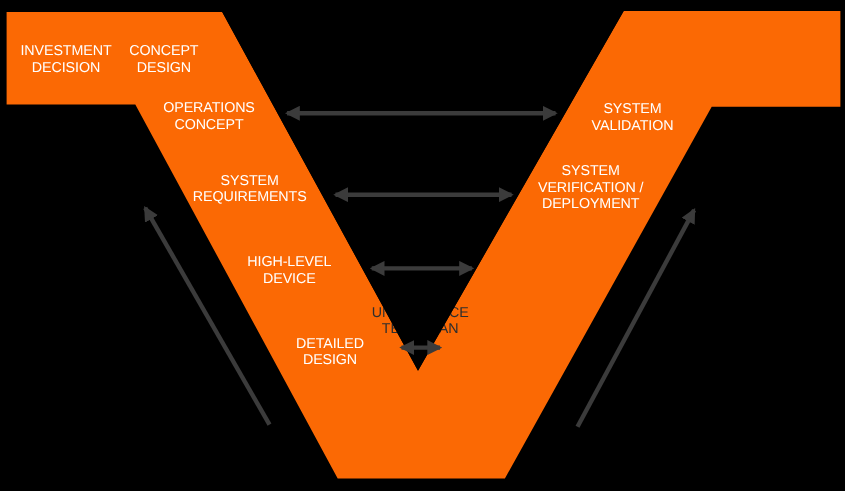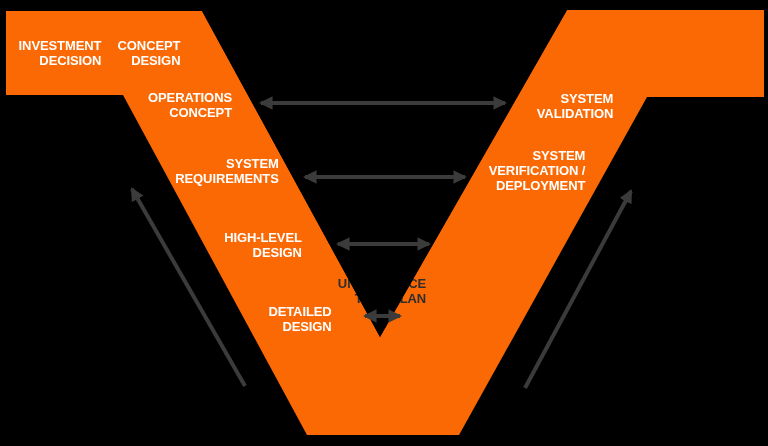--- a/index.html
+++ b/index.html
@@ -15,24 +15,24 @@
     width:768px;height:446px;
     background:var(--background);
     overflow:hidden;
     font-family:"Liberation Sans", sans-serif;
   }
   .layer{position:absolute;inset:0;width:768px;height:446px;}
   .lbl{
     position:absolute;
     transform:translate(-50%,-50%);
     width:max-content;
-    text-align:right;
+    text-align:center;
     white-space:pre-line;
     font-size:13px;
-    font-weight:bold;
+    font-weight:normal;
     line-height:15px;
     letter-spacing:-0.1px;
     color:var(--label-text);
   }
   .lbl.dark{color:var(--plan-text);}
   
   .p-inv{left:60px;top:53px;}
   .p-con{left:149px;top:53px;}
   .p-opc{left:190px;top:105px;}
   .p-req{left:227px;top:171px;}
@@ -79,21 +79,21 @@
 
   <div class="lbl p-inv">INVESTMENT
 DECISION</div>
   <div class="lbl p-con">CONCEPT
 DESIGN</div>
   <div class="lbl p-opc">OPERATIONS
 CONCEPT</div>
   <div class="lbl p-req">SYSTEM
 REQUIREMENTS</div>
   <div class="lbl p-hld">HIGH-LEVEL
-DESIGN</div>
+DEVICE</div>
   <div class="lbl p-det">DETAILED
 DESIGN</div>
   <div class="lbl p-svd">SYSTEM
 VERIFICATION /
 DEPLOYMENT</div>
   <div class="lbl p-val">SYSTEM
 VALIDATION</div>
 </div>
 
 </body></html>

